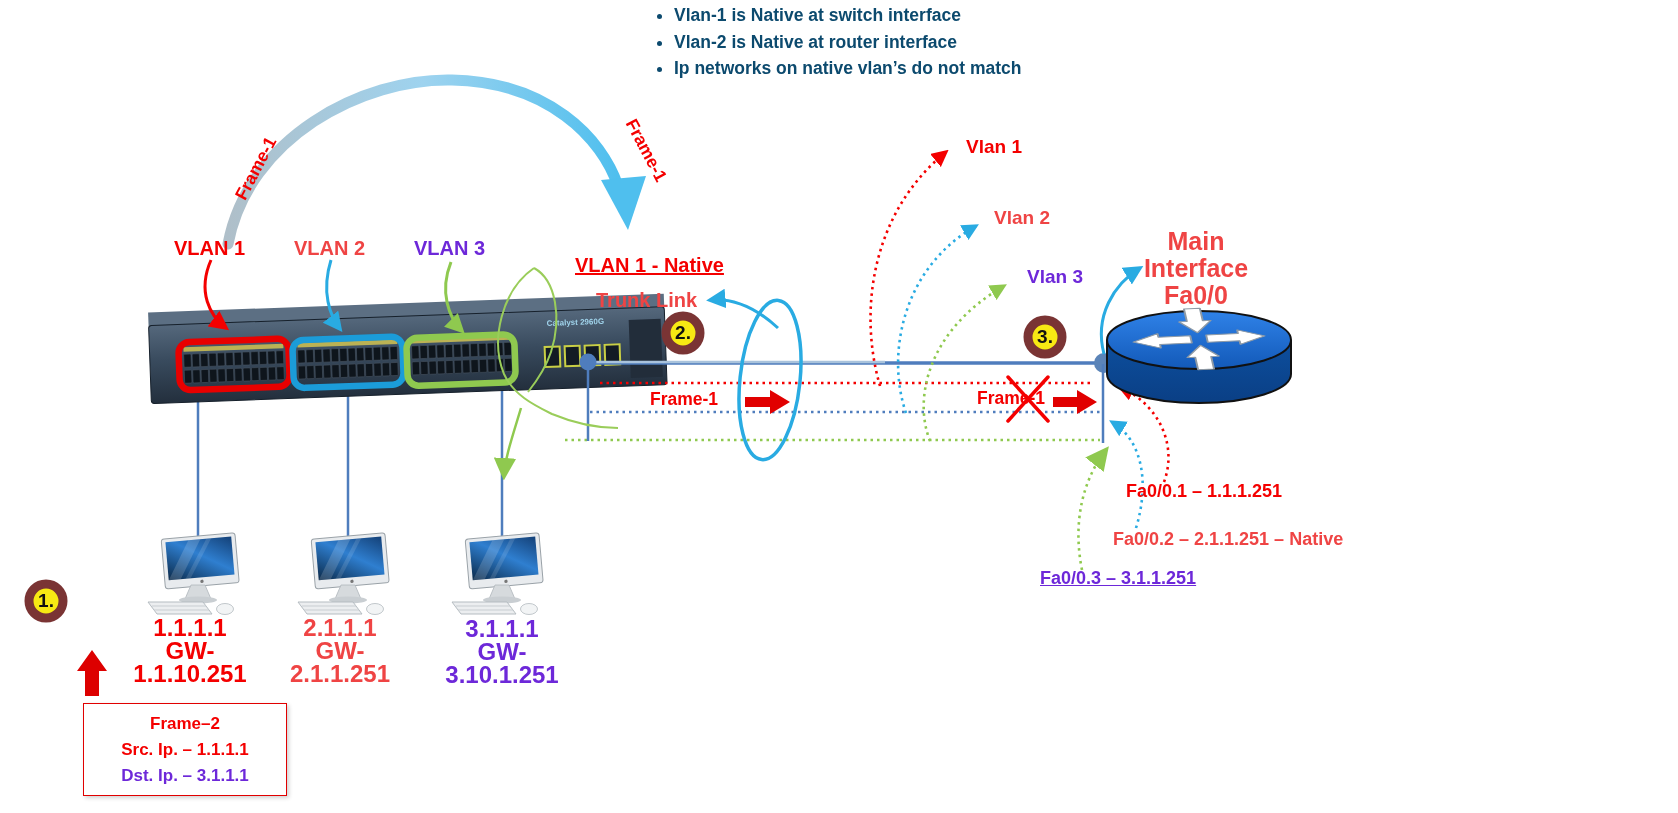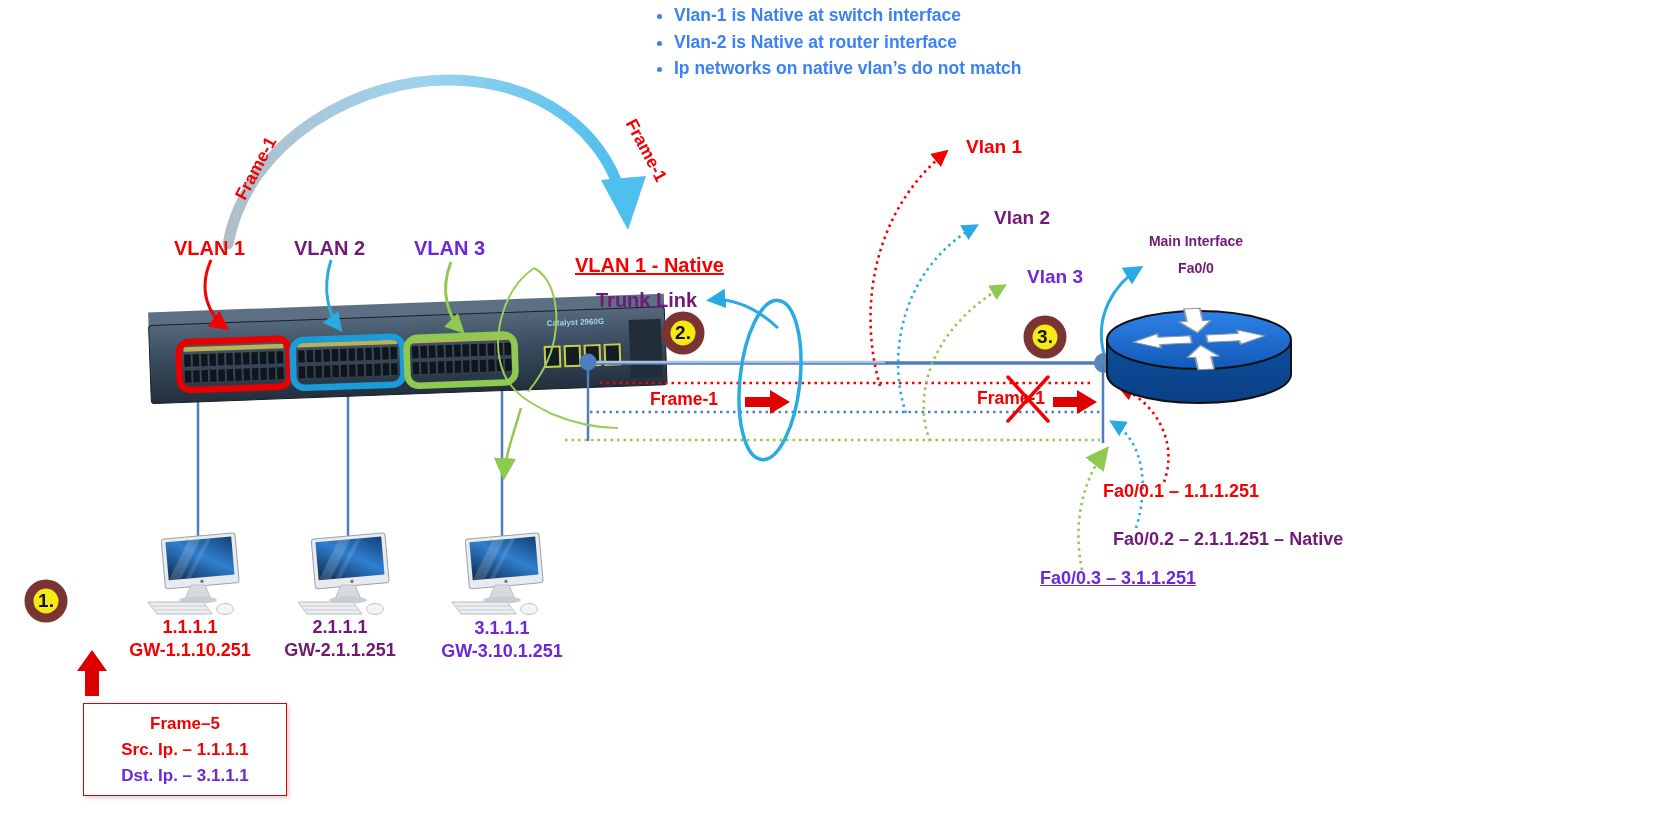--- a/index.html
+++ b/index.html
@@ -1,39 +1,39 @@
 <!DOCTYPE html>
 <html><head>
 <meta charset="utf-8">
 <style>
   html,body{margin:0;padding:0;background:#fff;}
   body{width:1678px;height:813px;position:relative;overflow:hidden;
        font-family:"Liberation Sans",sans-serif;font-weight:bold;}
   svg{position:absolute;left:0;top:0;}
   .lbl{position:absolute;white-space:nowrap;font-weight:bold;z-index:5;}
   .red{color:#F40000;}
-  .blue{color:#701a75;}
+  .blue{color:#ef4444;}
   .green{color:#6d28d9;}
   .fs20{font-size:20px;}
   .fs19{font-size:19px;}
   .fs18{font-size:18px;}
   .fs17{font-size:17.5px;}
   ul.notes{position:absolute;left:640px;top:2px;width:355px;margin:0;
            padding:0 0 0 34px;z-index:5;}
-  ul.notes li{color:#3b82f6;font-size:17.5px;line-height:26.5px;font-weight:bold;}
+  ul.notes li{color:#0c4a6e;font-size:17.5px;line-height:26.5px;font-weight:bold;}
   .rot-l{transform:rotate(-62deg);transform-origin:center;}
   .rot-r{transform:rotate(62deg);transform-origin:center;}
-  .host{position:absolute;width:140px;text-align:center;z-index:5;line-height:23px;font-size:18px;}
+  .host{position:absolute;width:140px;text-align:center;z-index:5;line-height:23px;font-size:24px;}
   .framebox{position:absolute;left:83px;top:703px;width:202px;height:84px;
             border:1.6px solid #E10000;box-shadow:2px 2px 4px rgba(0,0,0,.18);
             text-align:center;padding-top:7px;z-index:5;font-size:17px;line-height:26px;background:#fff;}
   .step{position:absolute;width:36px;height:36px;text-align:center;line-height:35px;
         font-size:19px;color:#111;z-index:6;}
   .mainif{position:absolute;left:1116px;top:228px;width:160px;text-align:center;
-          font-size:14px;line-height:27px;z-index:5;}
+          font-size:25px;line-height:27px;z-index:5;}
 </style>
 </head>
 <body>
 
 <svg width="1678" height="813" viewBox="0 0 1678 813">
   <defs>
     <linearGradient id="arcG" x1="0%" y1="0%" x2="100%" y2="0%">
       <stop offset="0%" stop-color="#AFBFC9"></stop>
       <stop offset="50%" stop-color="#9ED3EF"></stop>
       <stop offset="100%" stop-color="#4FBFEE"></stop>
@@ -236,38 +236,38 @@
 
 <div class="lbl red fs19" style="left:966px;top:136px;">Vlan 1</div>
 <div class="lbl blue fs19" style="left:994px;top:207px;">Vlan 2</div>
 <div class="lbl green fs19" style="left:1027px;top:266px;">Vlan 3</div>
 
 <div class="mainif blue">
   <div>Main Interface</div>
   <div>Fa0/0</div>
 </div>
 
-<div class="lbl red fs18" style="left:1103px;top:481px;">Fa0/0.1 – 1.1.1.251</div>
+<div class="lbl red fs18" style="left:1126px;top:481px;">Fa0/0.1 – 1.1.1.251</div>
 <div class="lbl blue fs18" style="left:1113px;top:529px;">Fa0/0.2 – 2.1.1.251 – Native</div>
 <div class="lbl green fs18" style="left:1040px;top:568px;text-decoration:underline;">Fa0/0.3 – 3.1.1.251</div>
 
 <div class="host red" style="left:120px;top:616px;">
   <div>1.1.1.1</div>
   <div>GW-1.1.10.251</div>
 </div>
 <div class="host blue" style="left:270px;top:616px;">
   <div>2.1.1.1</div>
   <div>GW-2.1.1.251</div>
 </div>
 <div class="host green" style="left:432px;top:617px;">
   <div>3.1.1.1</div>
   <div>GW-3.10.1.251</div>
 </div>
 
 <div class="framebox">
-  <div class="red">Frame–5</div>
+  <div class="red">Frame–2</div>
   <div class="red">Src. Ip. – 1.1.1.1</div>
   <div class="green">Dst. Ip. – 3.1.1.1</div>
 </div>
 
 <div class="step" style="left:28px;top:583px;">1.</div>
 <div class="step" style="left:665px;top:315px;">2.</div>
 <div class="step" style="left:1027px;top:319px;">3.</div>
 
 </body></html>

